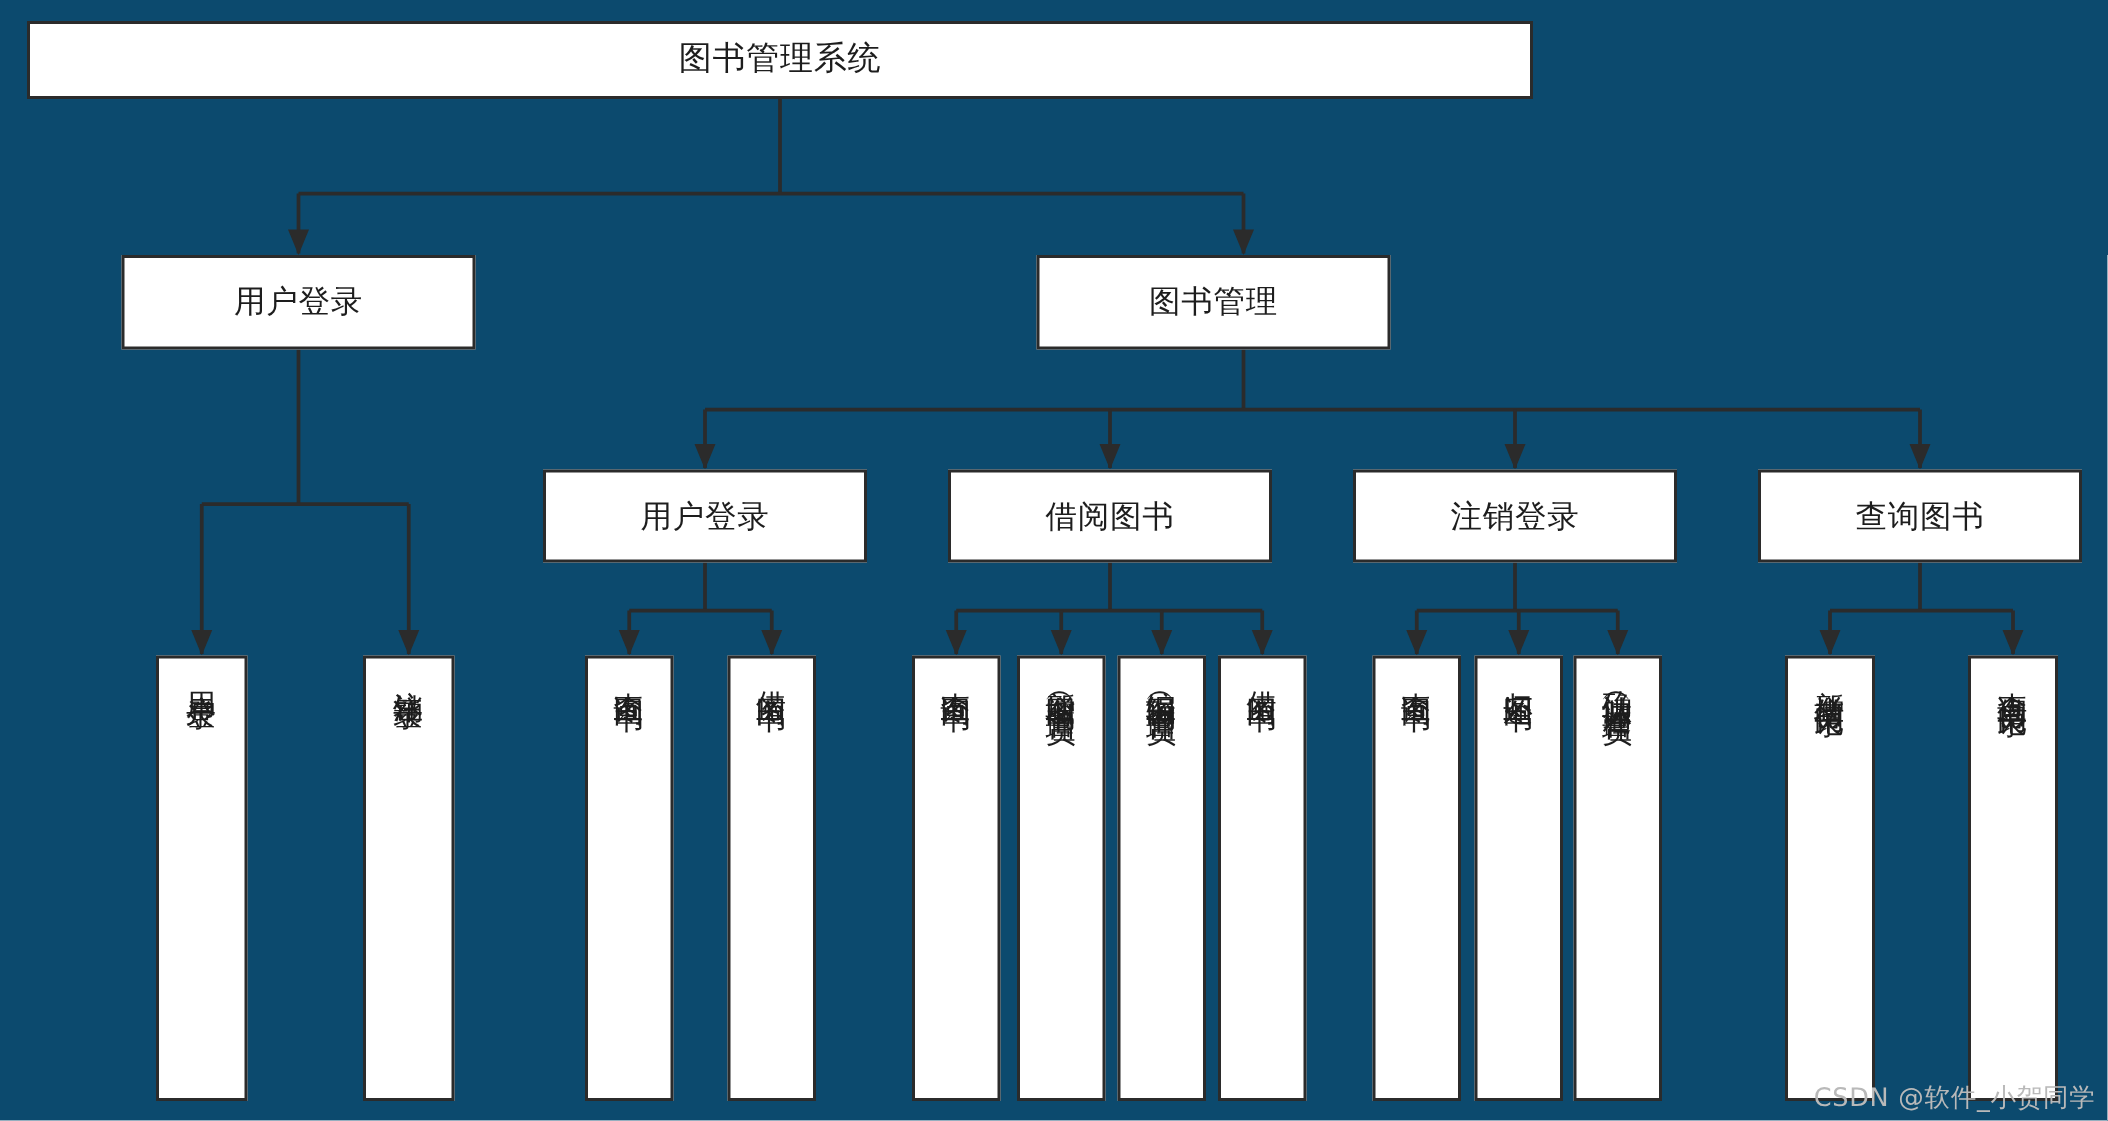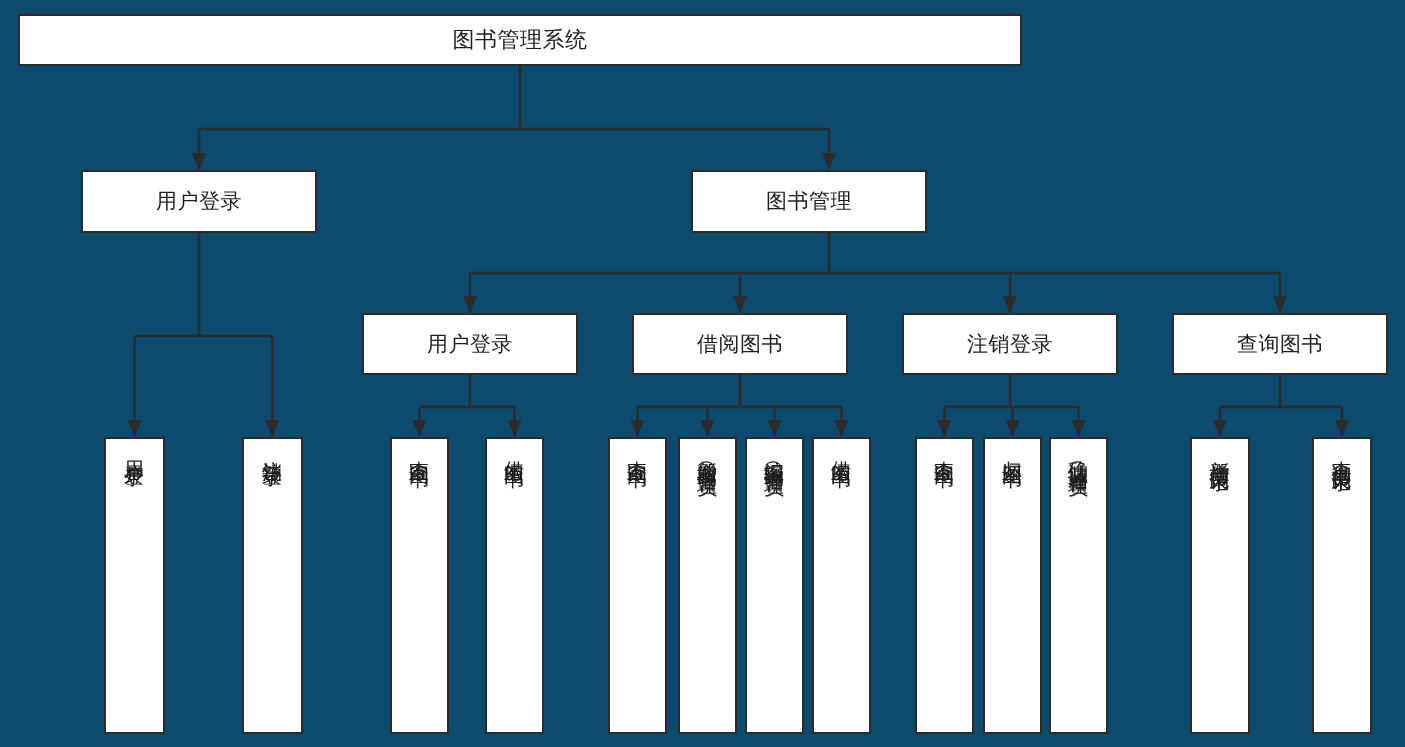--- a/index.html
+++ b/index.html
@@ -184,13 +184,14 @@
       <div class="node v" style="left: 1049px; top: 437px; width: 59px; height: 297px;">
         <span class="label">确认归还（管理员）</span>
       </div>
       <div class="node v" style="left: 1190px; top: 437px; width: 60px; height: 297px;">
         <span class="label">新增借阅记录</span>
       </div>
       <div class="node v" style="left: 1312px; top: 437px; width: 60px; height: 297px;">
         <span class="label">查询借阅记录</span>
       </div>
     </div>
+  <div id="watermark">CSDN @软件_小贺同学</div>
 </div>
 
 </body></html>

